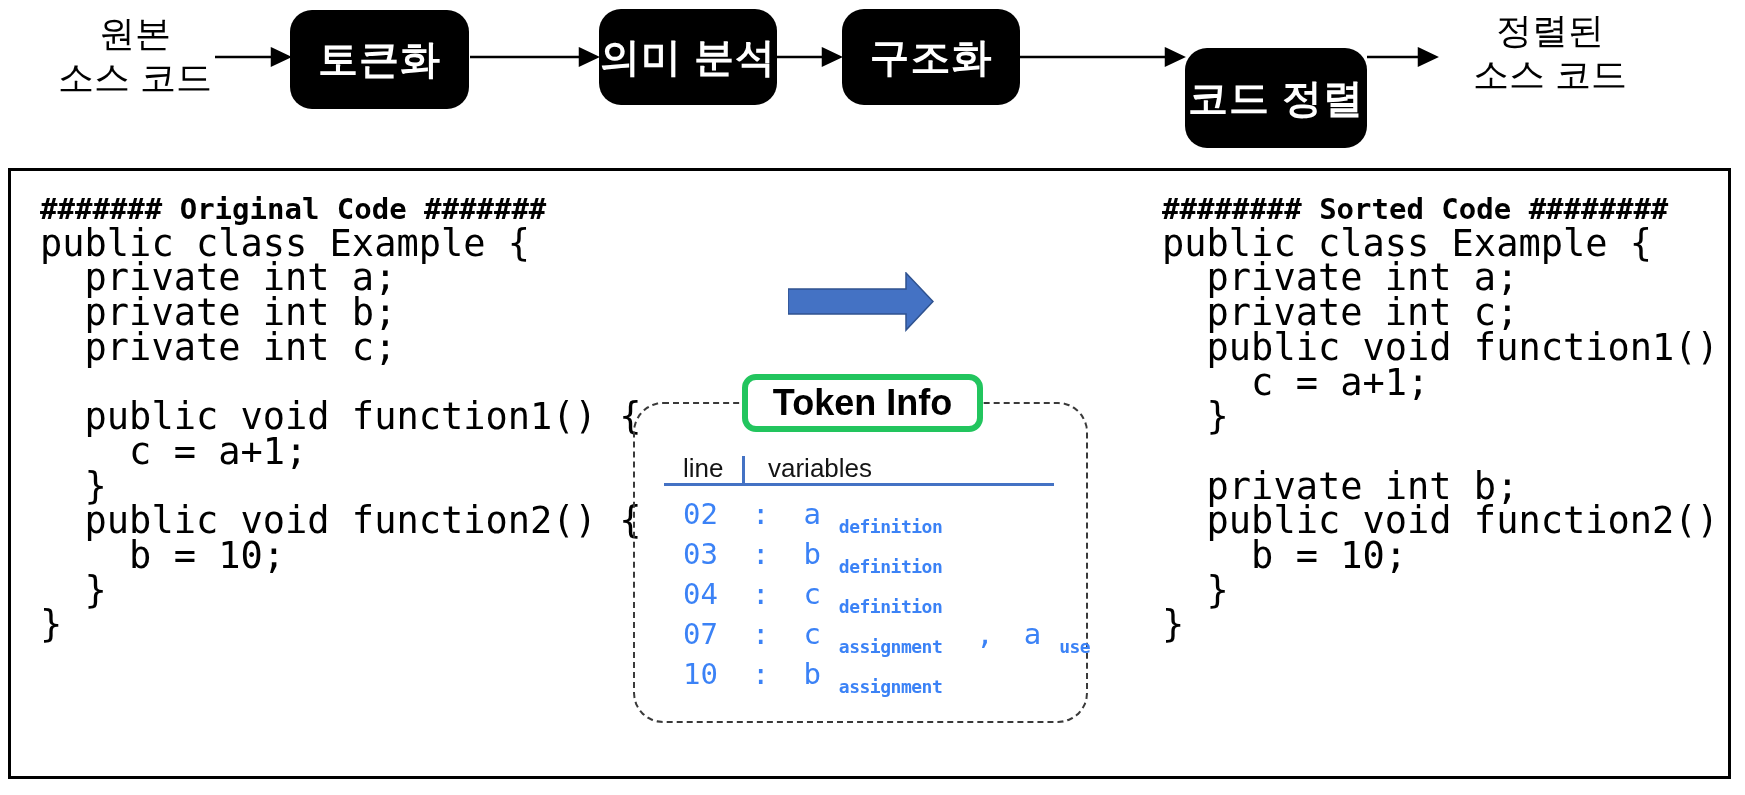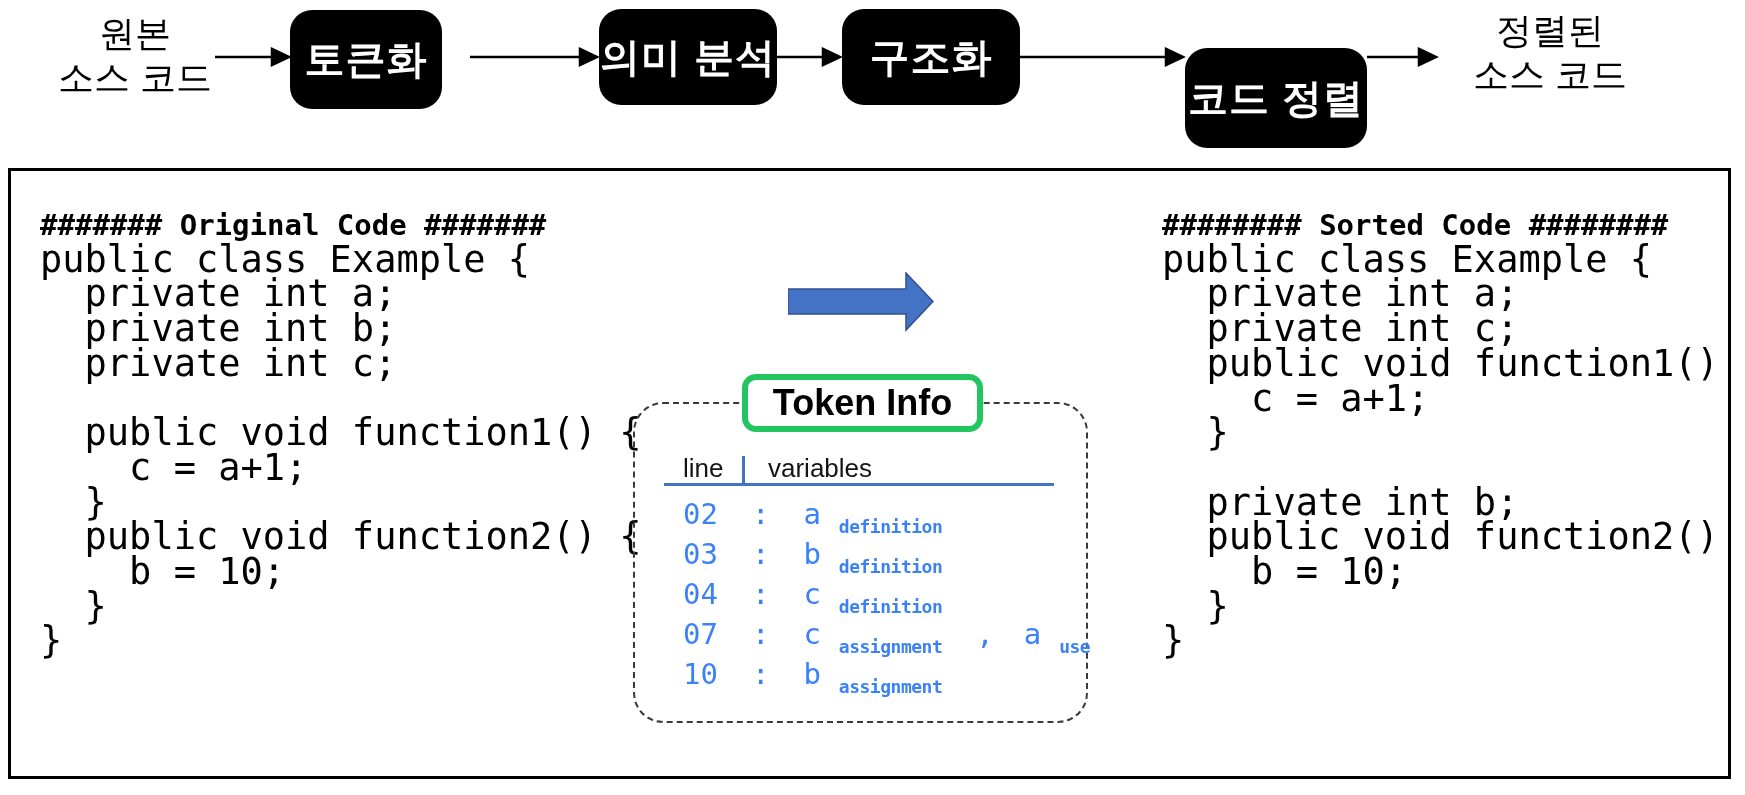--- a/index.html
+++ b/index.html
@@ -23,21 +23,21 @@
 
   
   .main-panel{
     left:8px;top:168px;width:1723px;height:611px;
     border:3px solid #000;background:#fff;box-sizing:border-box;
   }
 
   
   .code-head{
     font-family:"DejaVu Sans Mono", monospace;font-weight:700;
-    font-size:29px;line-height:34.7px;color:#000;white-space:pre;margin-top:16px;
+    font-size:29px;line-height:34.7px;color:#000;white-space:pre;
   }
   .code-body{
     margin:0;font-family:"DejaVu Sans Mono", monospace;font-weight:400;
     font-size:37px;line-height:34.7px;color:#000;white-space:pre;
   }
 
   
   .blue-arrow{left:788px;top:272px;width:146px;height:60px;}
 
   
@@ -69,21 +69,21 @@
     letter-spacing:-0.5px;
   }
   .t-comma{margin:0 12px 0 16px;}
 </style>
 </head>
 <body>
 
 <div class="abs flow-label" style="left:30px;top:12px;width:210px;">원본
 소스 코드</div>
 
-<div class="abs flow-box" style="left:290px;top:10px;width:152px;height:99px;">
+<div class="abs flow-box" style="left:290px;top:10px;width:179px;height:99px;">
   <span>토큰화</span>
 </div>
 
 <div class="abs flow-box" style="left:599px;top:9px;width:178px;height:96px;">
   <span>의미 분석</span>
 </div>
 
 <div class="abs flow-box" style="left:842px;top:9px;width:178px;height:96px;">
   <span>구조화</span>
 </div>

